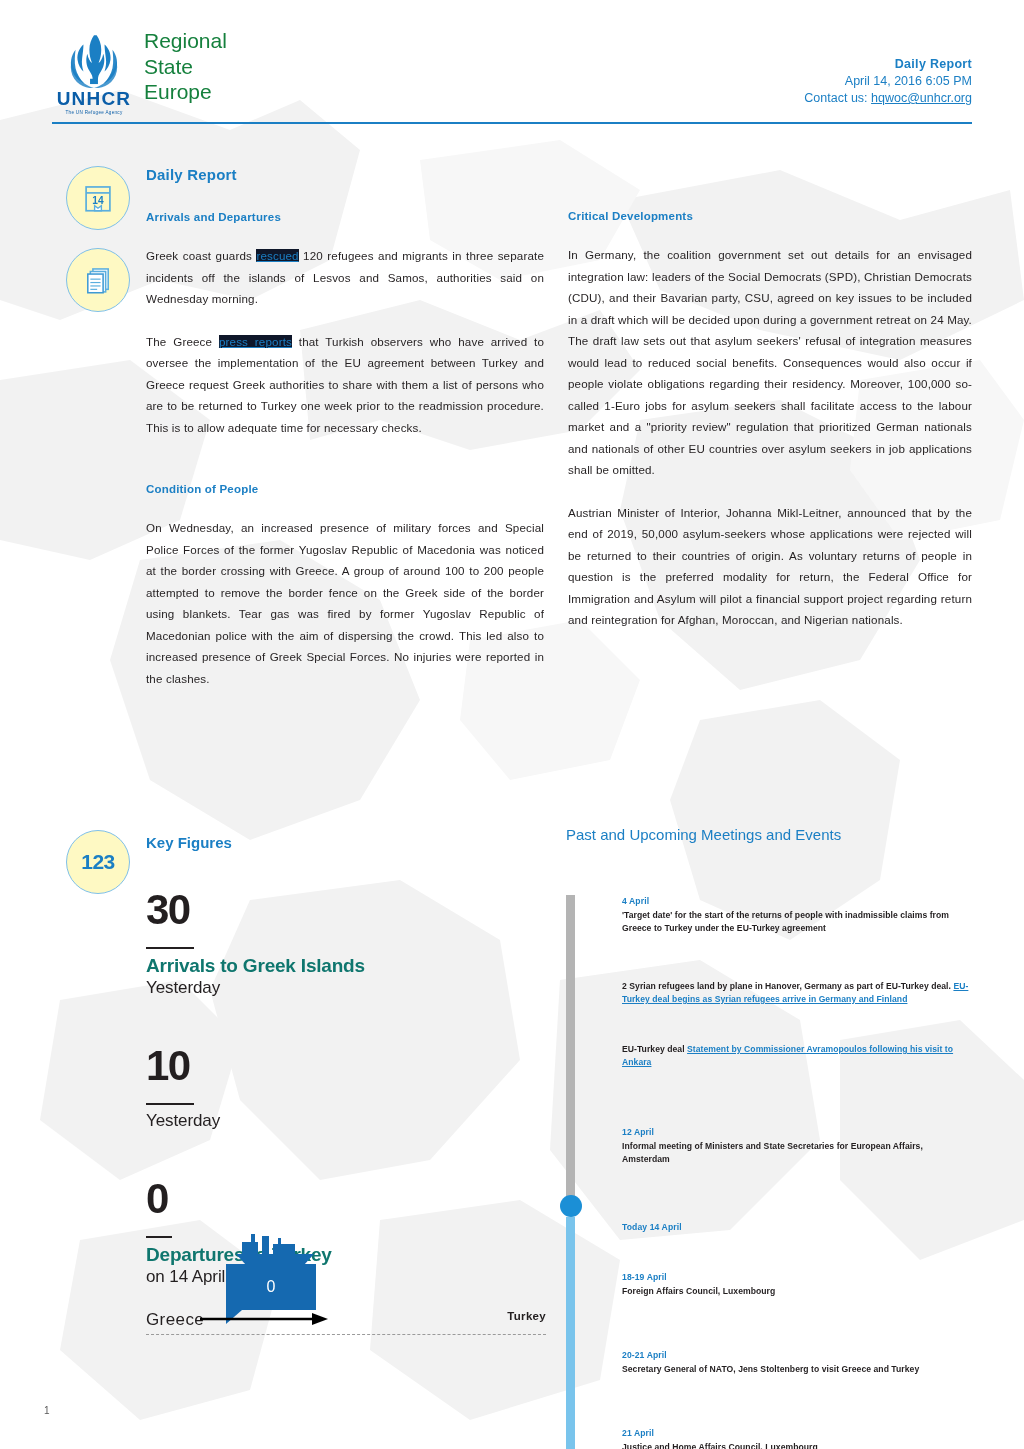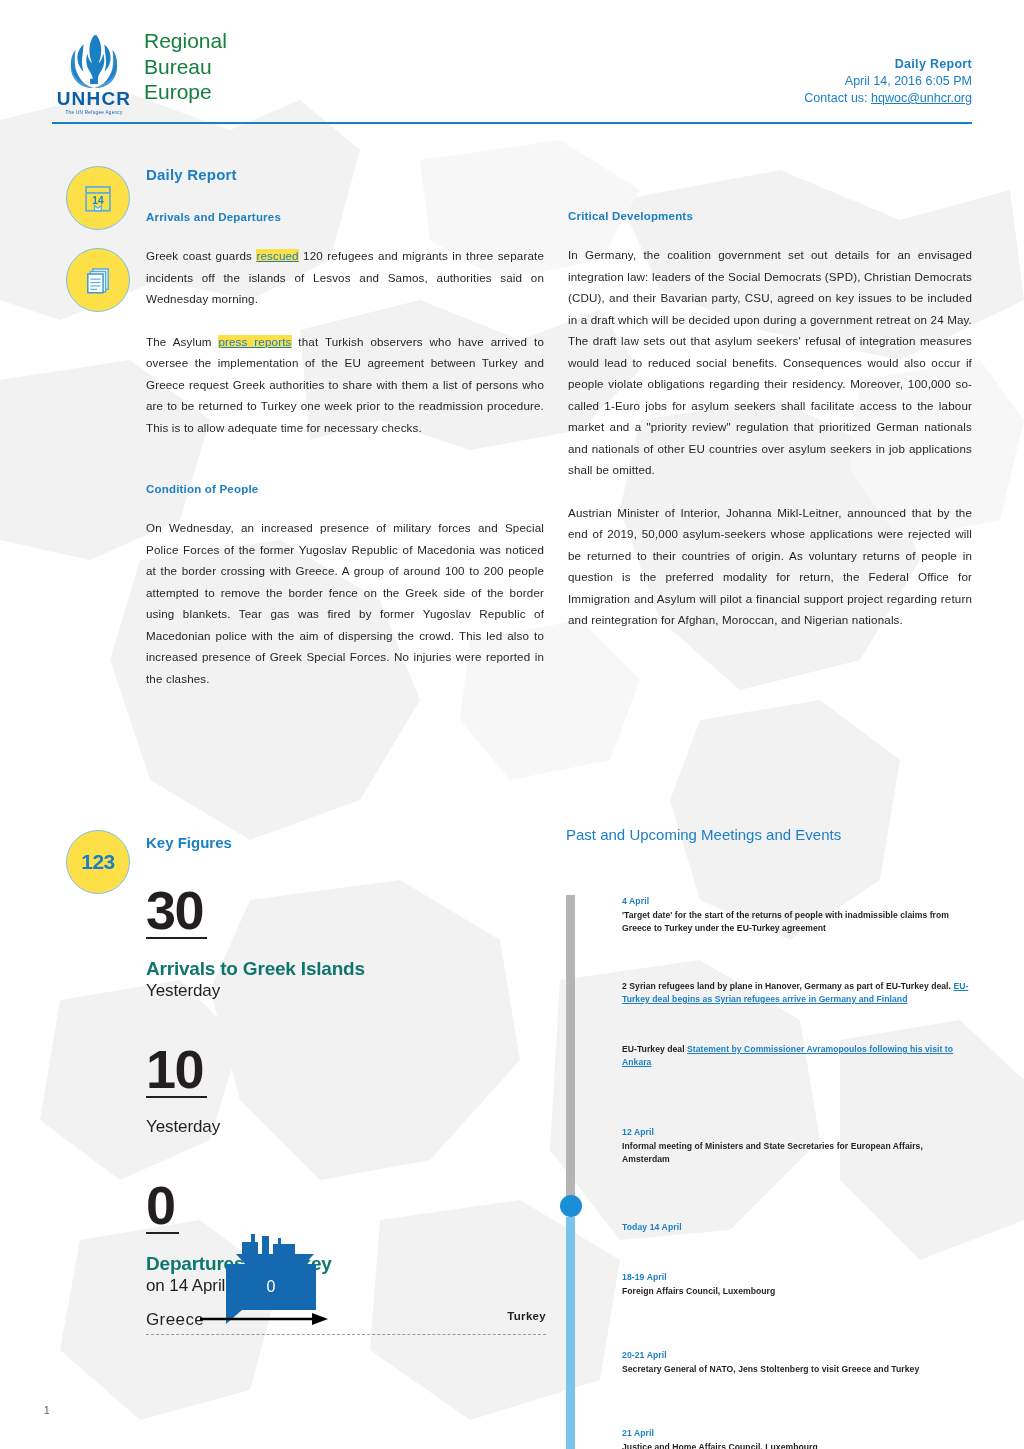--- a/index.html
+++ b/index.html
@@ -48,21 +48,21 @@
   .header-rule {
     position:absolute; left:52px; top:122px; width:920px; height:2px;
     background:#1b7fc4;
   }
 
   
   .badge {
     position:absolute;
     width:62px; height:62px; border-radius:50%;
     border:1.6px solid #7fc0e8;
-    background:#fde047;
+    background:#fef9c3;
     display:flex; align-items:center; justify-content:center;
   }
   .badge-cal  { left:66px; top:166px; }
   .badge-docs { left:66px; top:248px; }
   .badge-key  { left:66px; top:830px; }
   .badge-num {
     font-size:21px; font-weight:bold; color:#1b7fc4; letter-spacing:-.5px;
   }
 
   
@@ -76,37 +76,37 @@
   .sub-head {
     font-size:11.5px; font-weight:bold; color:#1b7fc4; letter-spacing:.2px;
     margin:0 0 22px 0;
   }
   p.body {
     font-size:11.6px; line-height:21.5px; text-align:justify;
     margin:0 0 21px 0; color:#231f20; letter-spacing:.15px;
   }
   p.body:last-child { margin-bottom:0; }
   a.inline {
-    color:#1b7fc4; text-decoration:underline; background:#fde047;
+    color:#1b7fc4; text-decoration:underline; background:#0f172a;
   }
   .gap-sm { height:24px; }
 
   
   .keyfig { position:absolute; left:146px; top:826px; width:400px; }
   .kf-title {
     font-size:15px; font-weight:bold; color:#1b7fc4; margin:8px 0 36px 0;
   }
   .kf-item { margin-bottom:44px; }
   .kf-num {
-    font-size:54px; font-weight:bold; line-height:46px;
+    font-size:42px; font-weight:bold; line-height:46px;
     letter-spacing:-1.5px; color:#231f20;
     display:inline-block;
     border-bottom:2.5px solid #231f20;
-    padding:0 4px 4px 0;
-    margin-bottom:18px;
+    padding:0 4px 14px 0;
+    margin-bottom:5px;
   }
   .kf-label {
     font-size:19px; font-weight:bold; line-height:23px; color:#0f766e;
     letter-spacing:-.2px;
   }
   .kf-sub {
     font-size:17px; font-weight:400; line-height:22px; color:#231f20;
     letter-spacing:-.1px;
   }
 
@@ -229,21 +229,21 @@
           <path d="M84 48 c3 11 0 23 -8 31 c-7 7 -17 10 -26 9 c10 -3 19 -9 24 -18 c5 -7 8 -15 10 -22 z" opacity=".8"></path>
           <rect x="44" y="74" width="12" height="8"></rect>
         </g>
       </svg>
       <div class="logo-word">UNHCR</div>
       <div class="logo-sub">The UN Refugee Agency</div>
     </div>
 
     <div class="brand-title">
       <div>Regional</div>
-      <div>Bureau</div>
+      <div>State</div>
       <div>Europe</div>
     </div>
 
     <div class="header-right">
       <div class="hr-title">Daily Report</div>
       <div>April 14, 2016 6:05 PM</div>
       <div>
         <span>Contact us:</span>
         <a href="#">hqwoc@unhcr.org</a>
       </div>
@@ -280,21 +280,21 @@
 
   <div class="col-left">
     <div class="sec-title">Daily Report</div>
     <div class="sub-head">Arrivals and Departures</div>
 
     <p class="body">
       <span>Greek coast guards </span><a class="inline" href="#">rescued</a><span> 120 refugees and migrants in three separate incidents off the islands of Lesvos and Samos, authorities said on Wednesday morning.</span>
     </p>
 
     <p class="body">
-      <span>The Asylum </span><a class="inline" href="#">press reports</a><span> that Turkish observers who have arrived to oversee the implementation of the EU agreement between Turkey and Greece request Greek authorities to share with them a list of persons who are to be returned to Turkey one week prior to the readmission procedure. This is to allow adequate time for necessary checks.</span>
+      <span>The Greece </span><a class="inline" href="#">press reports</a><span> that Turkish observers who have arrived to oversee the implementation of the EU agreement between Turkey and Greece request Greek authorities to share with them a list of persons who are to be returned to Turkey one week prior to the readmission procedure. This is to allow adequate time for necessary checks.</span>
     </p>
 
     <div class="gap-sm"></div>
     <div class="sub-head">Condition of People</div>
     <p class="body">On Wednesday, an increased presence of military forces and Special Police Forces of the former Yugoslav Republic of Macedonia was noticed at the border crossing with Greece. A group of around 100 to 200 people attempted to remove the border fence on the Greek side of the border using blankets. Tear gas was fired by former Yugoslav Republic of Macedonian police with the aim of dispersing the crowd. This led also to increased presence of Greek Special Forces. No injuries were reported in the clashes.</p>
   </div>
 
   <div class="col-right">
     <div class="sub-head">Critical Developments</div>
     <p class="body">In Germany, the coalition government set out details for an envisaged integration law: leaders of the Social Democrats (SPD), Christian Democrats (CDU), and their Bavarian party, CSU, agreed on key issues to be included in a draft which will be decided upon during a government retreat on 24 May. The draft law sets out that asylum seekers' refusal of integration measures would lead to reduced social benefits. Consequences would also occur if people violate obligations regarding their residency. Moreover, 100,000 so-called 1-Euro jobs for asylum seekers shall facilitate access to the labour market and a "priority review" regulation that prioritized German nationals and nationals of other EU countries over asylum seekers in job applications shall be omitted.</p>

